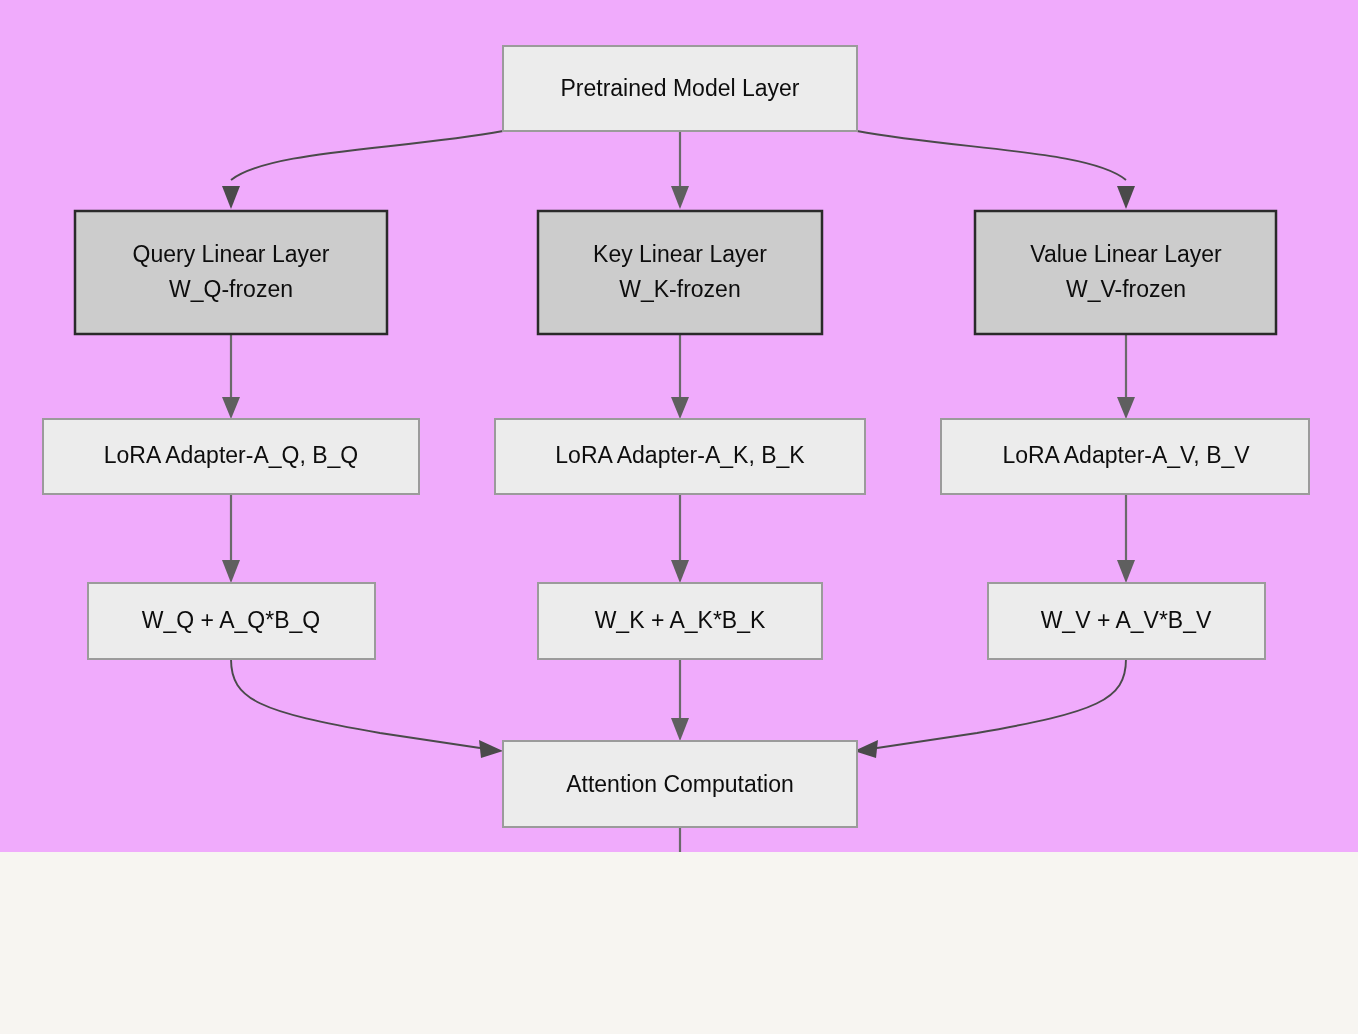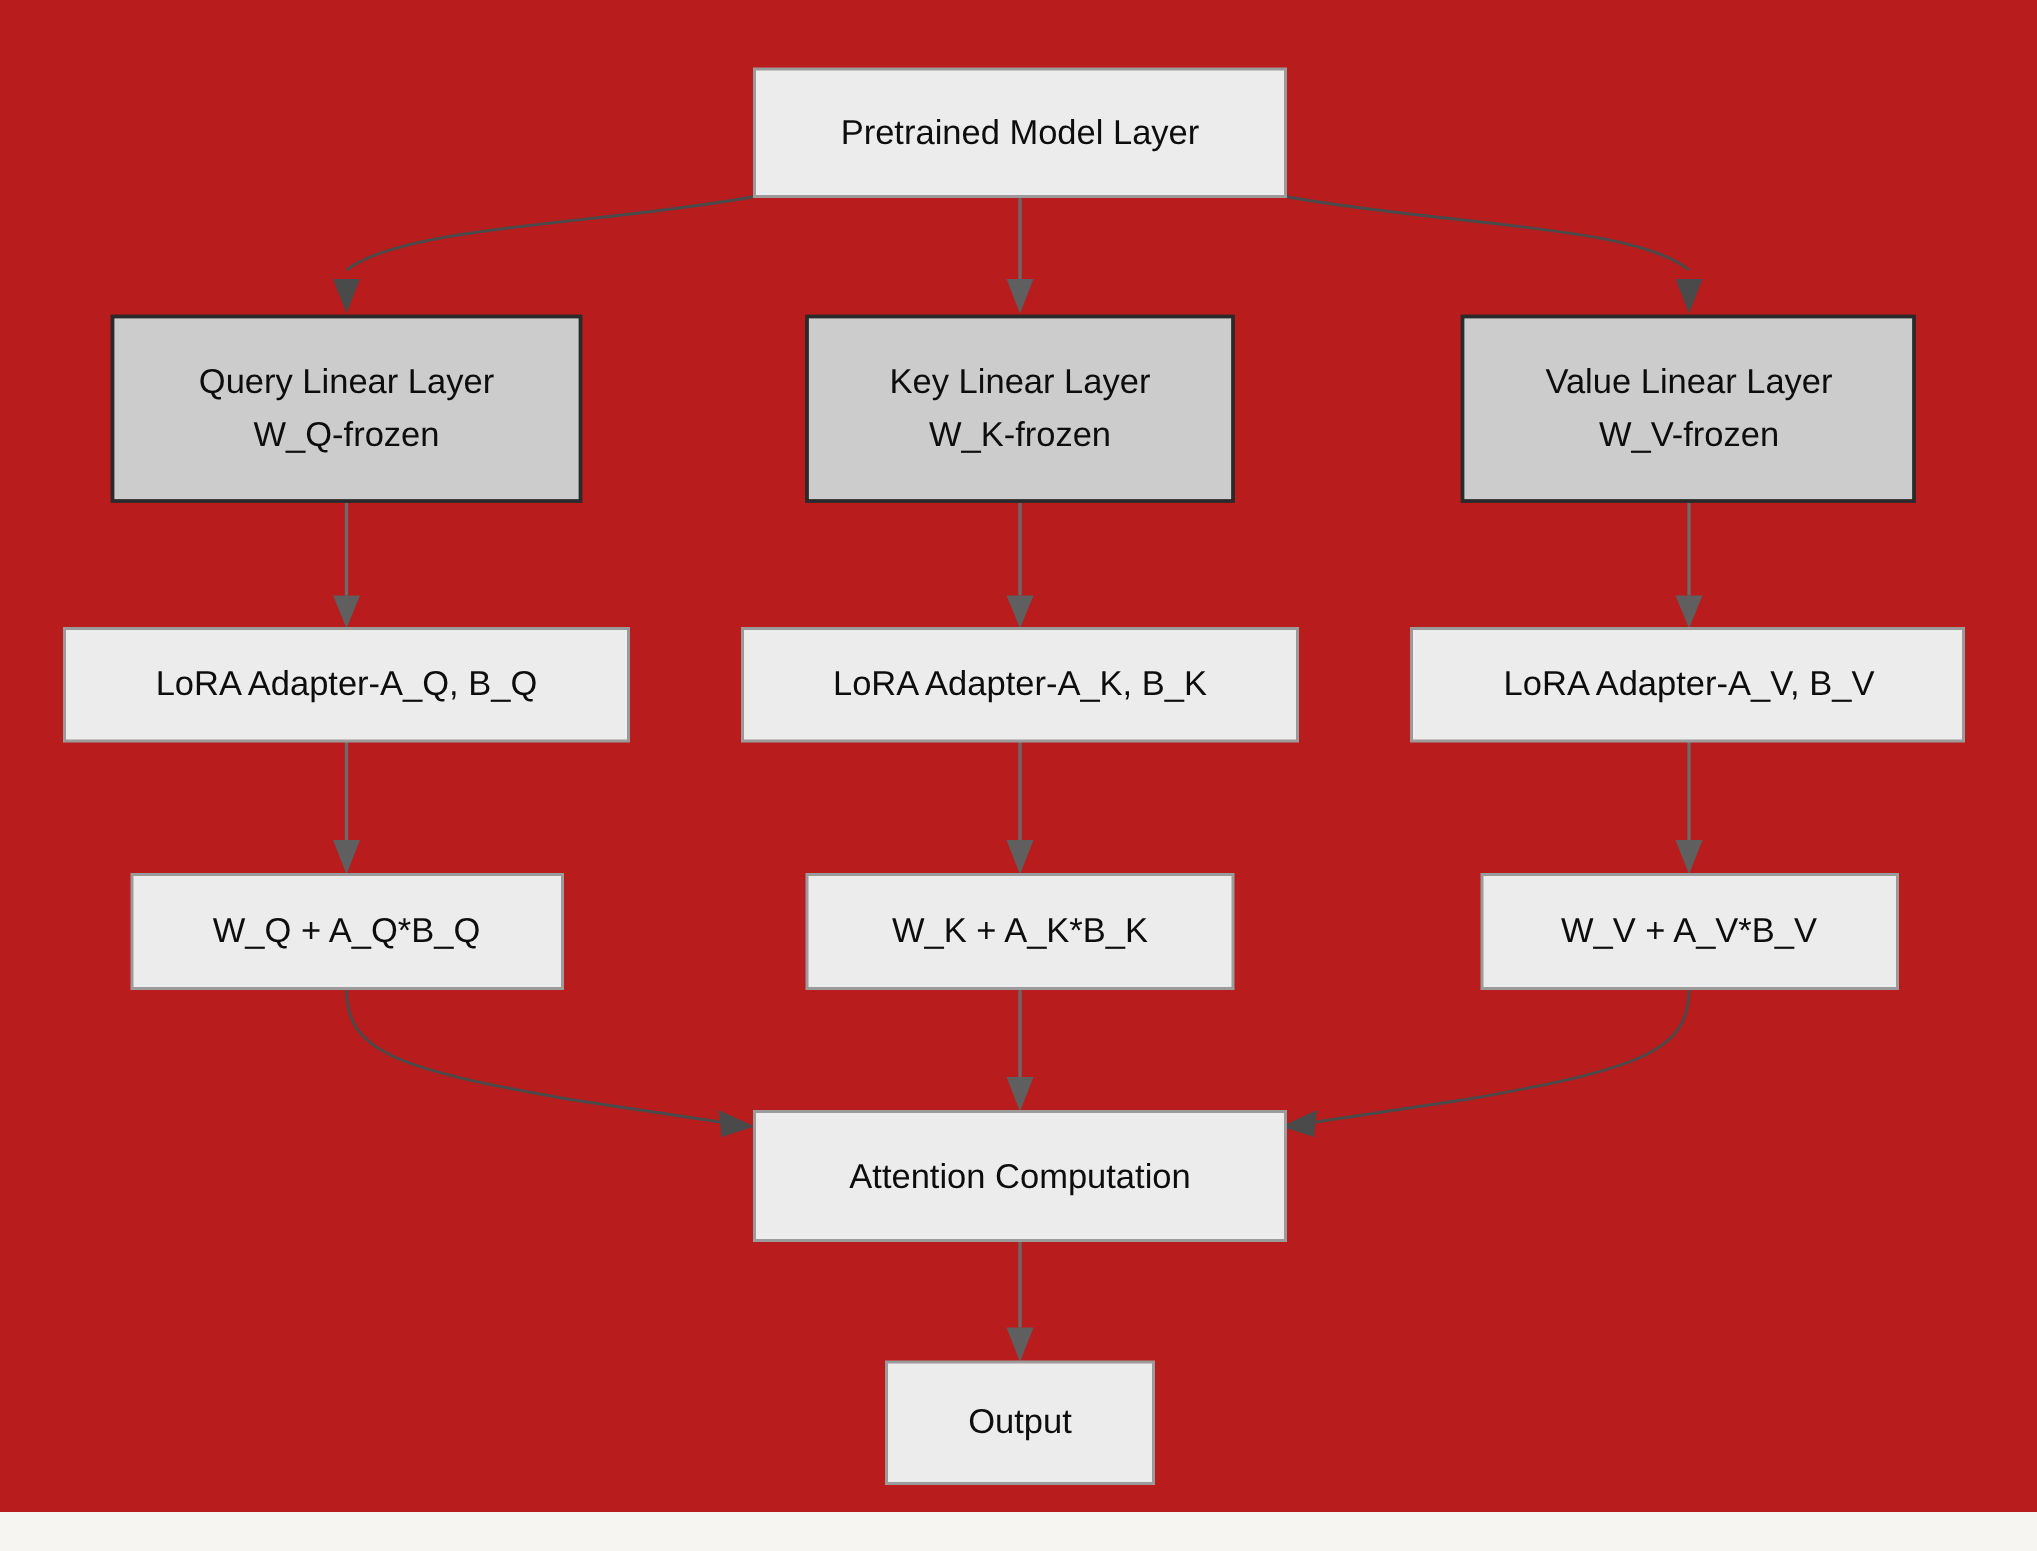--- a/index.html
+++ b/index.html
@@ -3,22 +3,22 @@
 <meta charset="utf-8">
 <style>
   html, body {
     margin: 0;
     padding: 0;
     background: #f7f5f1;
   }
   #diagram-root {
     position: relative;
     width: 1358px;
-    height: 1008px;
-    background: #b91c1c;
+    height: 852px;
+    background: #f0abfc;
     font-family: "Liberation Sans", sans-serif;
     overflow: hidden;
   }
   svg.flow {
     display: block;
     width: 1358px;
     height: 1034px;
   }
   .node-rect-light {
     fill: #ececec;

